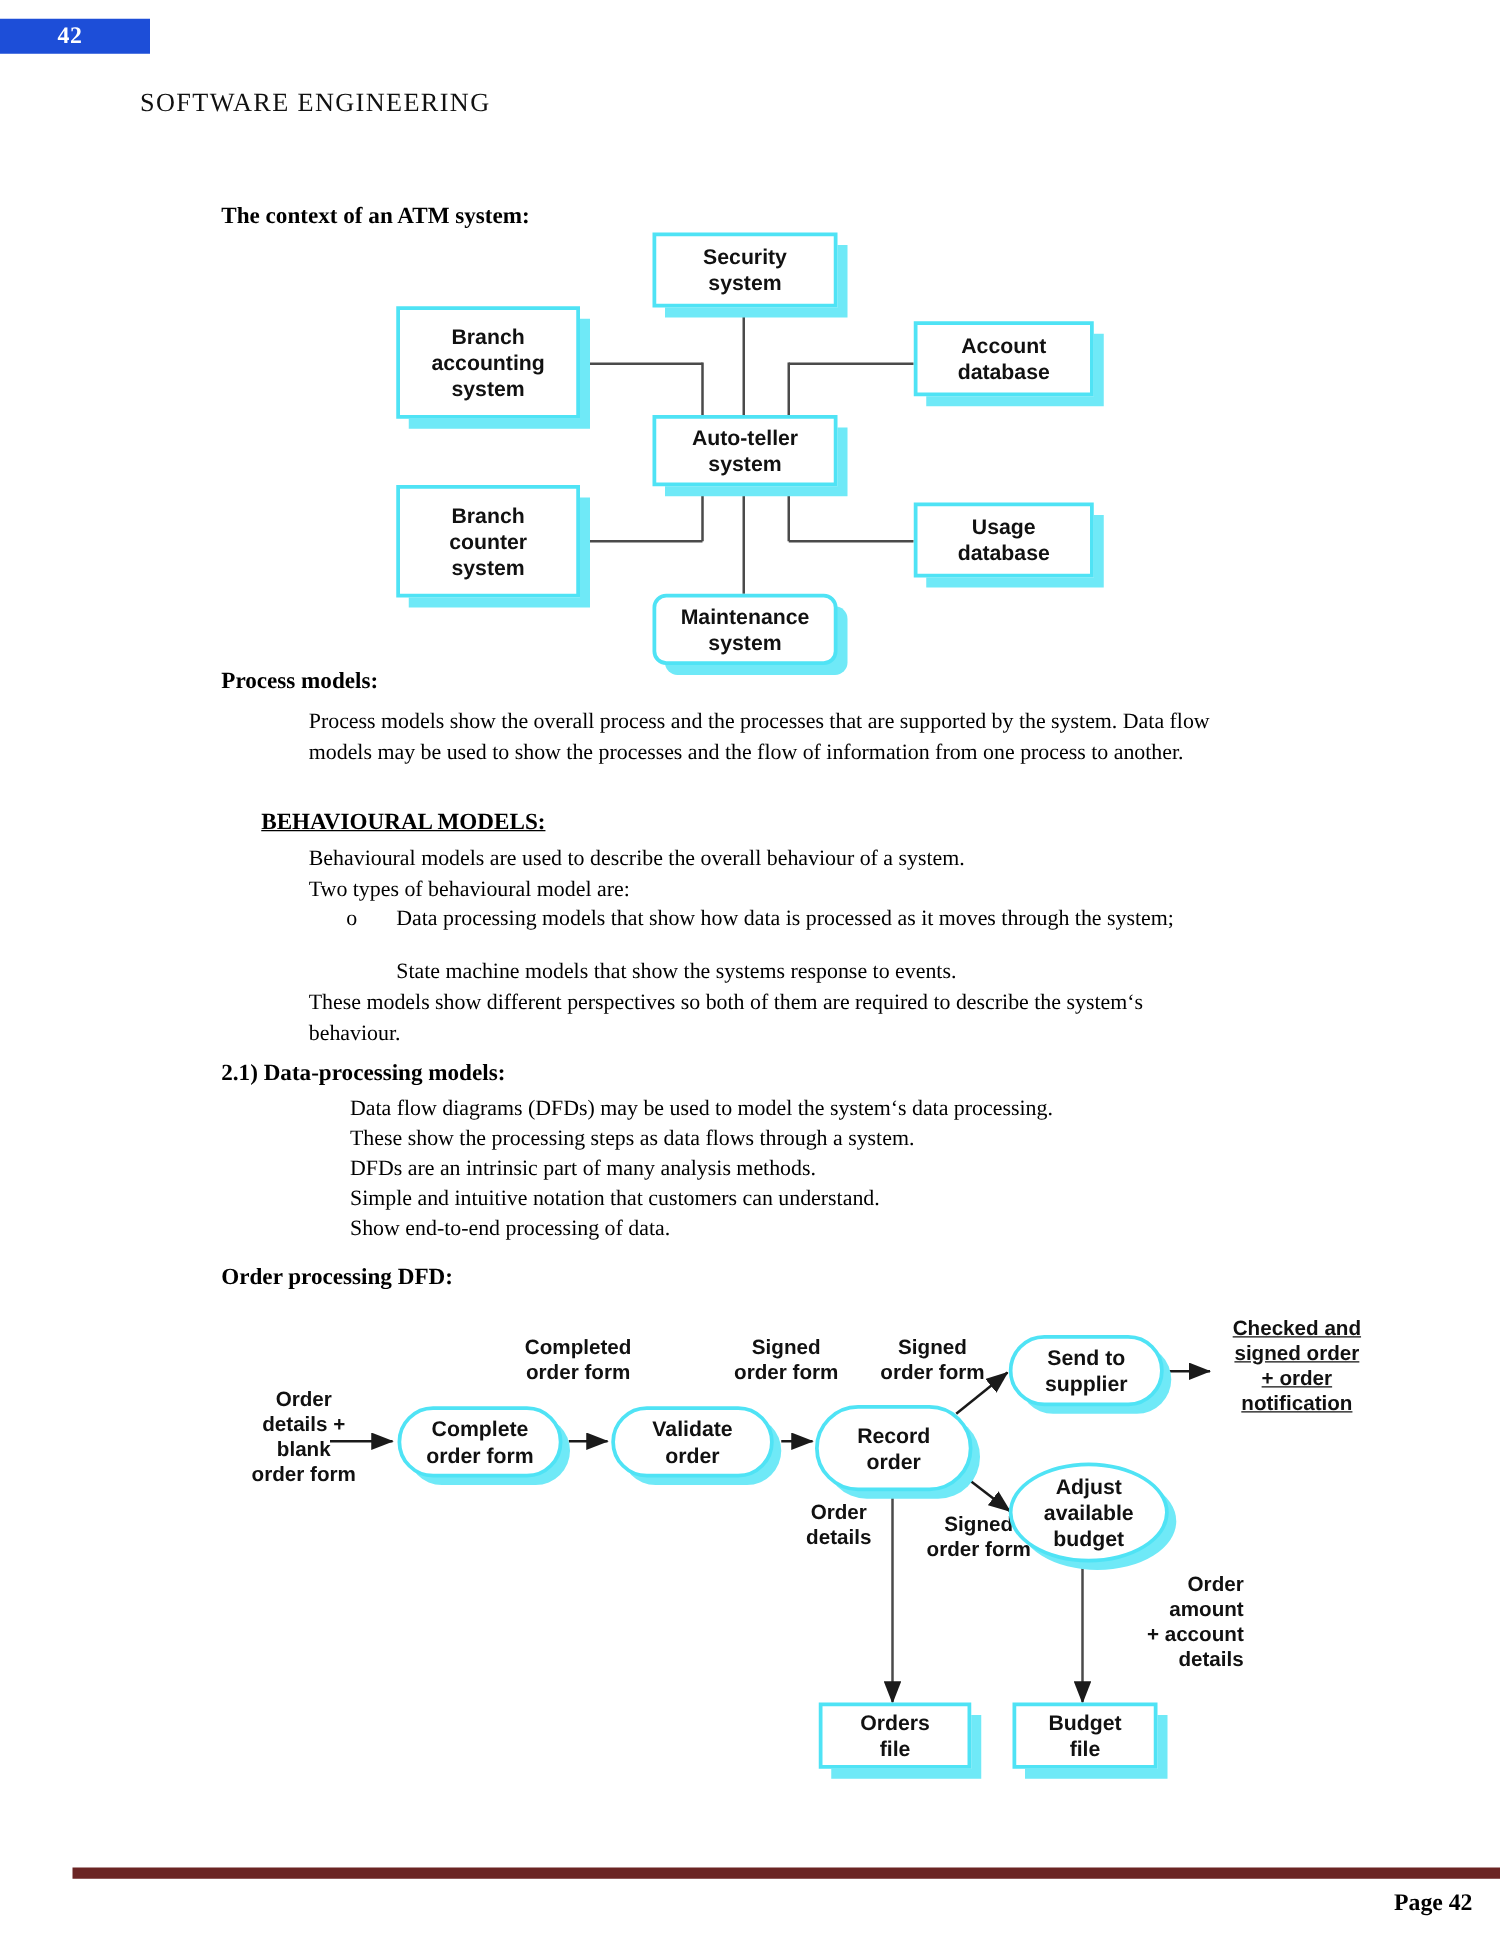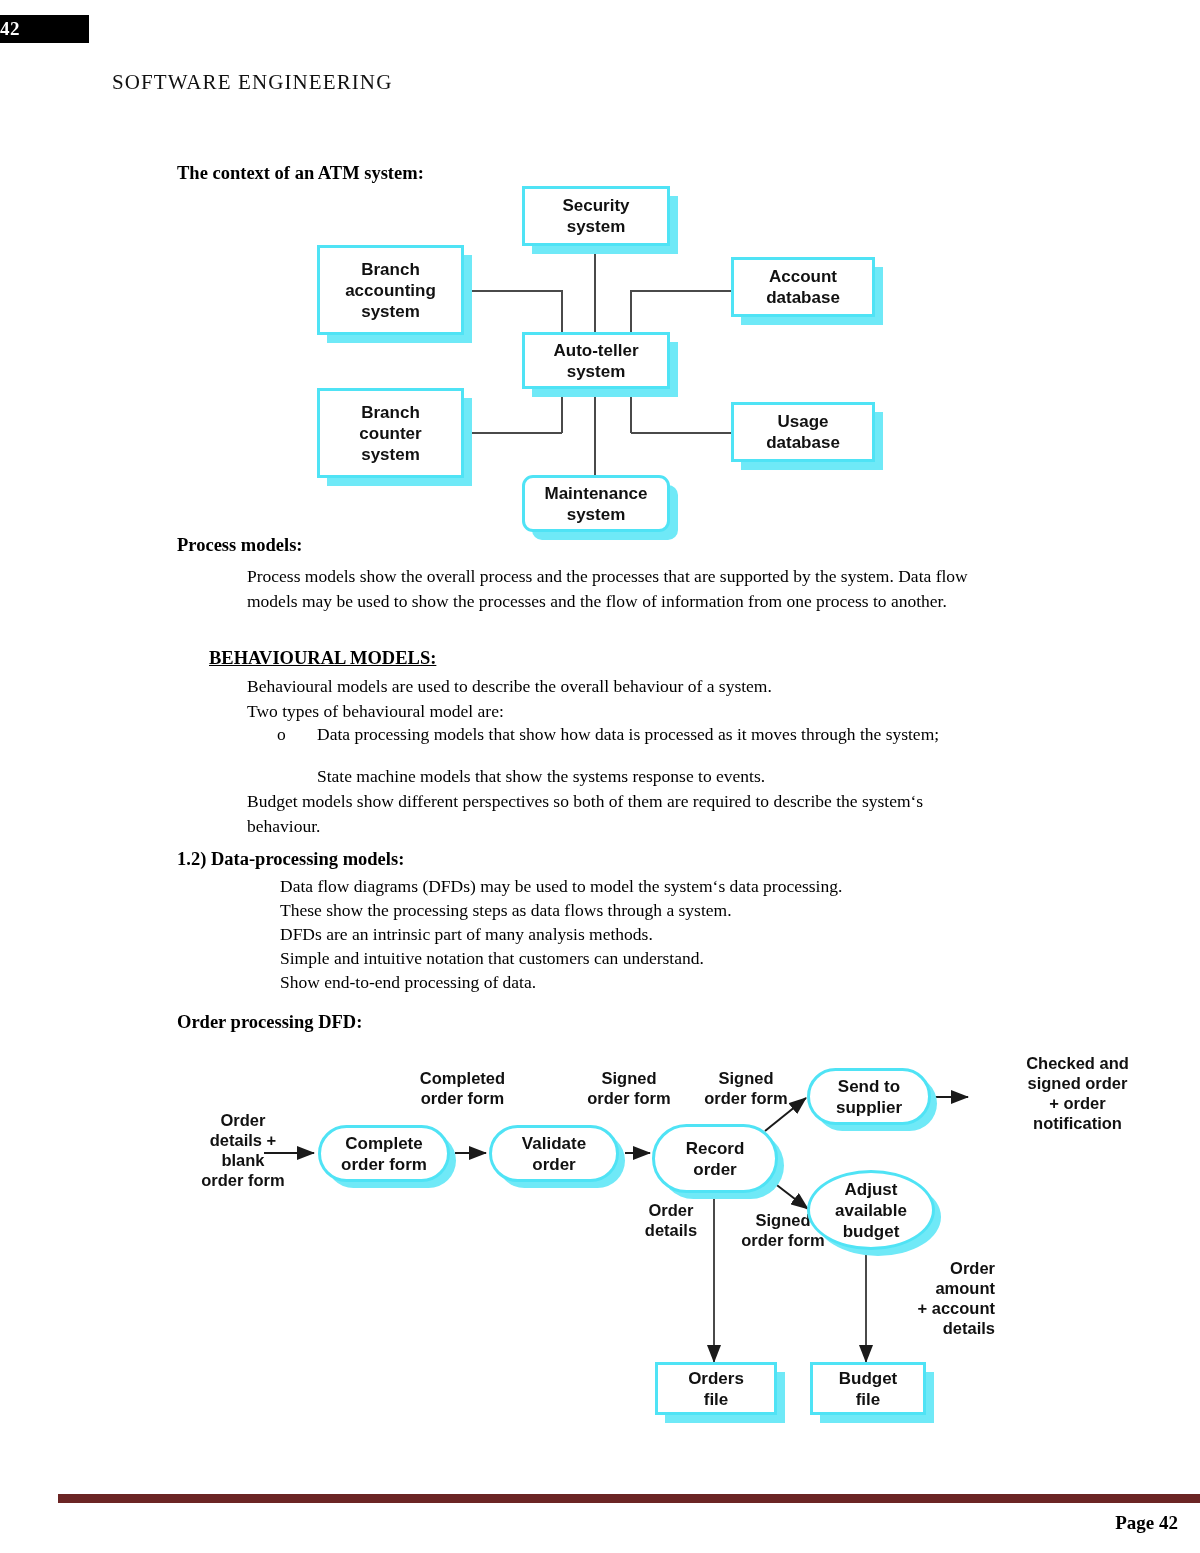--- a/index.html
+++ b/index.html
@@ -14,29 +14,29 @@
     font-family: "Liberation Serif", serif;
     color: #000;
     overflow: hidden;
   }
 
   
   #page-number-bar {
     position: absolute;
     left: 0;
     top: 15px;
-    width: 89px;
+    width: 120px;
     height: 28px;
-    background: #000000;
+    background: #1d4ed8;
     color: #ffffff;
     font-family: "Liberation Serif", serif;
     font-weight: bold;
     font-size: 19px;
     line-height: 28px;
-    text-align: left;
+    text-align: center;
     padding-right: 8px;
     box-sizing: border-box;
     letter-spacing: 0.5px;
   }
   #doc-title {
     position: absolute;
     left: 112px;
     top: 70px;
     font-family: "Liberation Serif", serif;
     font-size: 21px;
@@ -199,23 +199,23 @@
 <div class="para nowrap" style="left:247px; top:674px;">Behavioural models are used to describe the overall behaviour of a system.</div>
 
 <div class="para nowrap" style="left:247px; top:699px;">Two types of behavioural model are:</div>
 
 <div class="para" style="left:277px; top:722px;">o</div>
 
 <div class="para" style="left:277px; top:722px; width:705px; text-indent:40px;">Data processing models that show how data is processed as it moves through the system;</div>
 
 <div class="para nowrap" style="left:317px; top:764px;">State machine models that show the systems response to events.</div>
 
-<div class="para" style="left:247px; top:789px; width:715px;">Budget models show different perspectives so both of them are required to describe the system‘s behaviour.</div>
-
-<div class="heading" style="left:177px; top:849px;">1.2) Data-processing models:</div>
+<div class="para" style="left:247px; top:789px; width:715px;">These models show different perspectives so both of them are required to describe the system‘s behaviour.</div>
+
+<div class="heading" style="left:177px; top:849px;">2.1) Data-processing models:</div>
 
 <div class="para nowrap" style="left:280px; top:874px;">Data flow diagrams (DFDs) may be used to model the system‘s data processing.</div>
 <div class="para nowrap" style="left:280px; top:898px;">These show the processing steps as data flows through a system.</div>
 <div class="para nowrap" style="left:280px; top:922px;">DFDs are an intrinsic part of many analysis methods.</div>
 <div class="para nowrap" style="left:280px; top:946px;">Simple and intuitive notation that customers can understand.</div>
 <div class="para nowrap" style="left:280px; top:970px;">Show end-to-end processing of data.</div>
 
 <div class="heading" style="left:177px; top:1012px;">Order processing DFD:</div>
 
 <div class="diagram">
@@ -273,21 +273,21 @@
 
   <div class="flow-label" style="left:395px; top:1068px; width:135px;">Completed
 order form</div>
 
   <div class="flow-label" style="left:570px; top:1068px; width:118px;">Signed
 order form</div>
 
   <div class="flow-label" style="left:686px; top:1068px; width:120px;">Signed
 order form</div>
 
-  <div class="flow-label" style="left:1015px; top:1053px; width:125px;">Checked and
+  <div class="flow-label" style="left:975px; top:1053px; width:125px;text-decoration:underline;">Checked and
 signed order
 + order
 notification</div>
 
   <div class="flow-label" style="left:626px; top:1200px; width:90px;">Order
 details</div>
 
   <div class="flow-label" style="left:724px; top:1210px; width:118px;">Signed
 order form</div>
 

